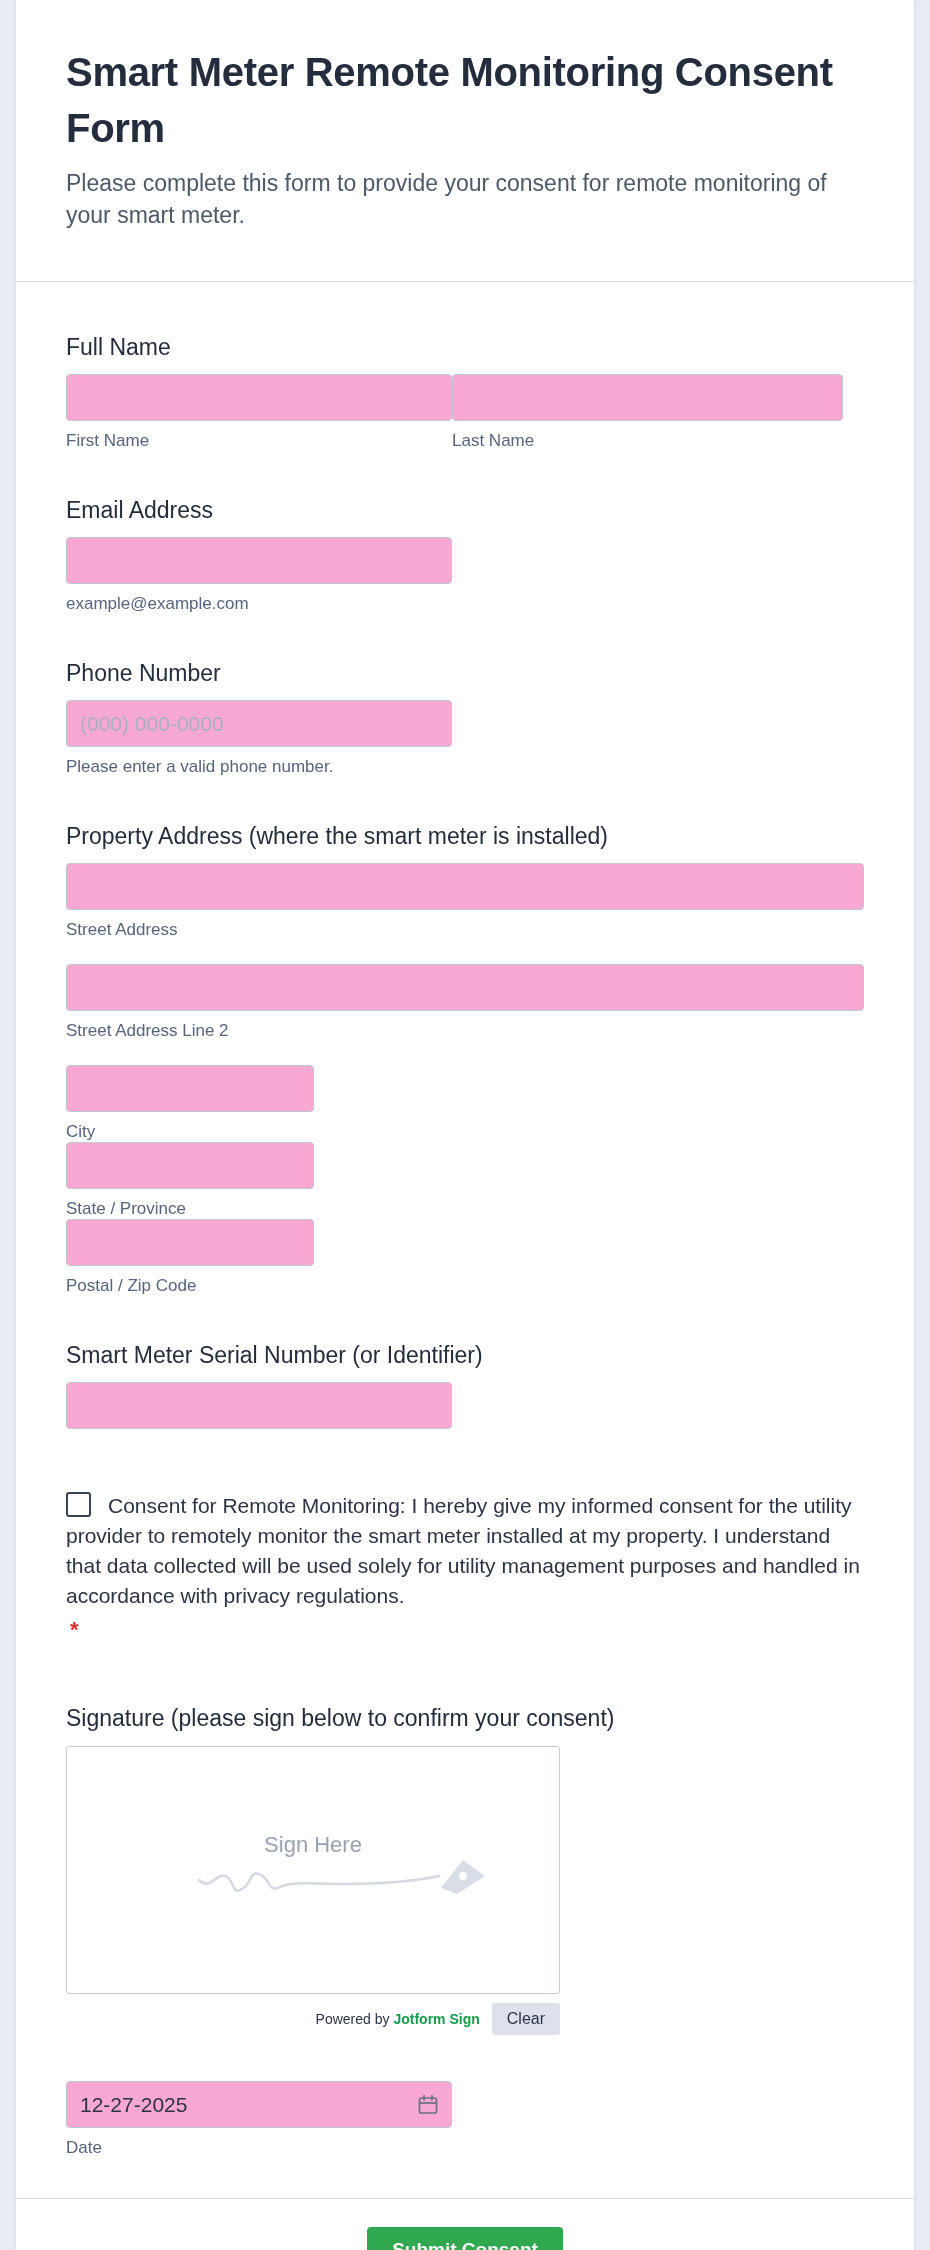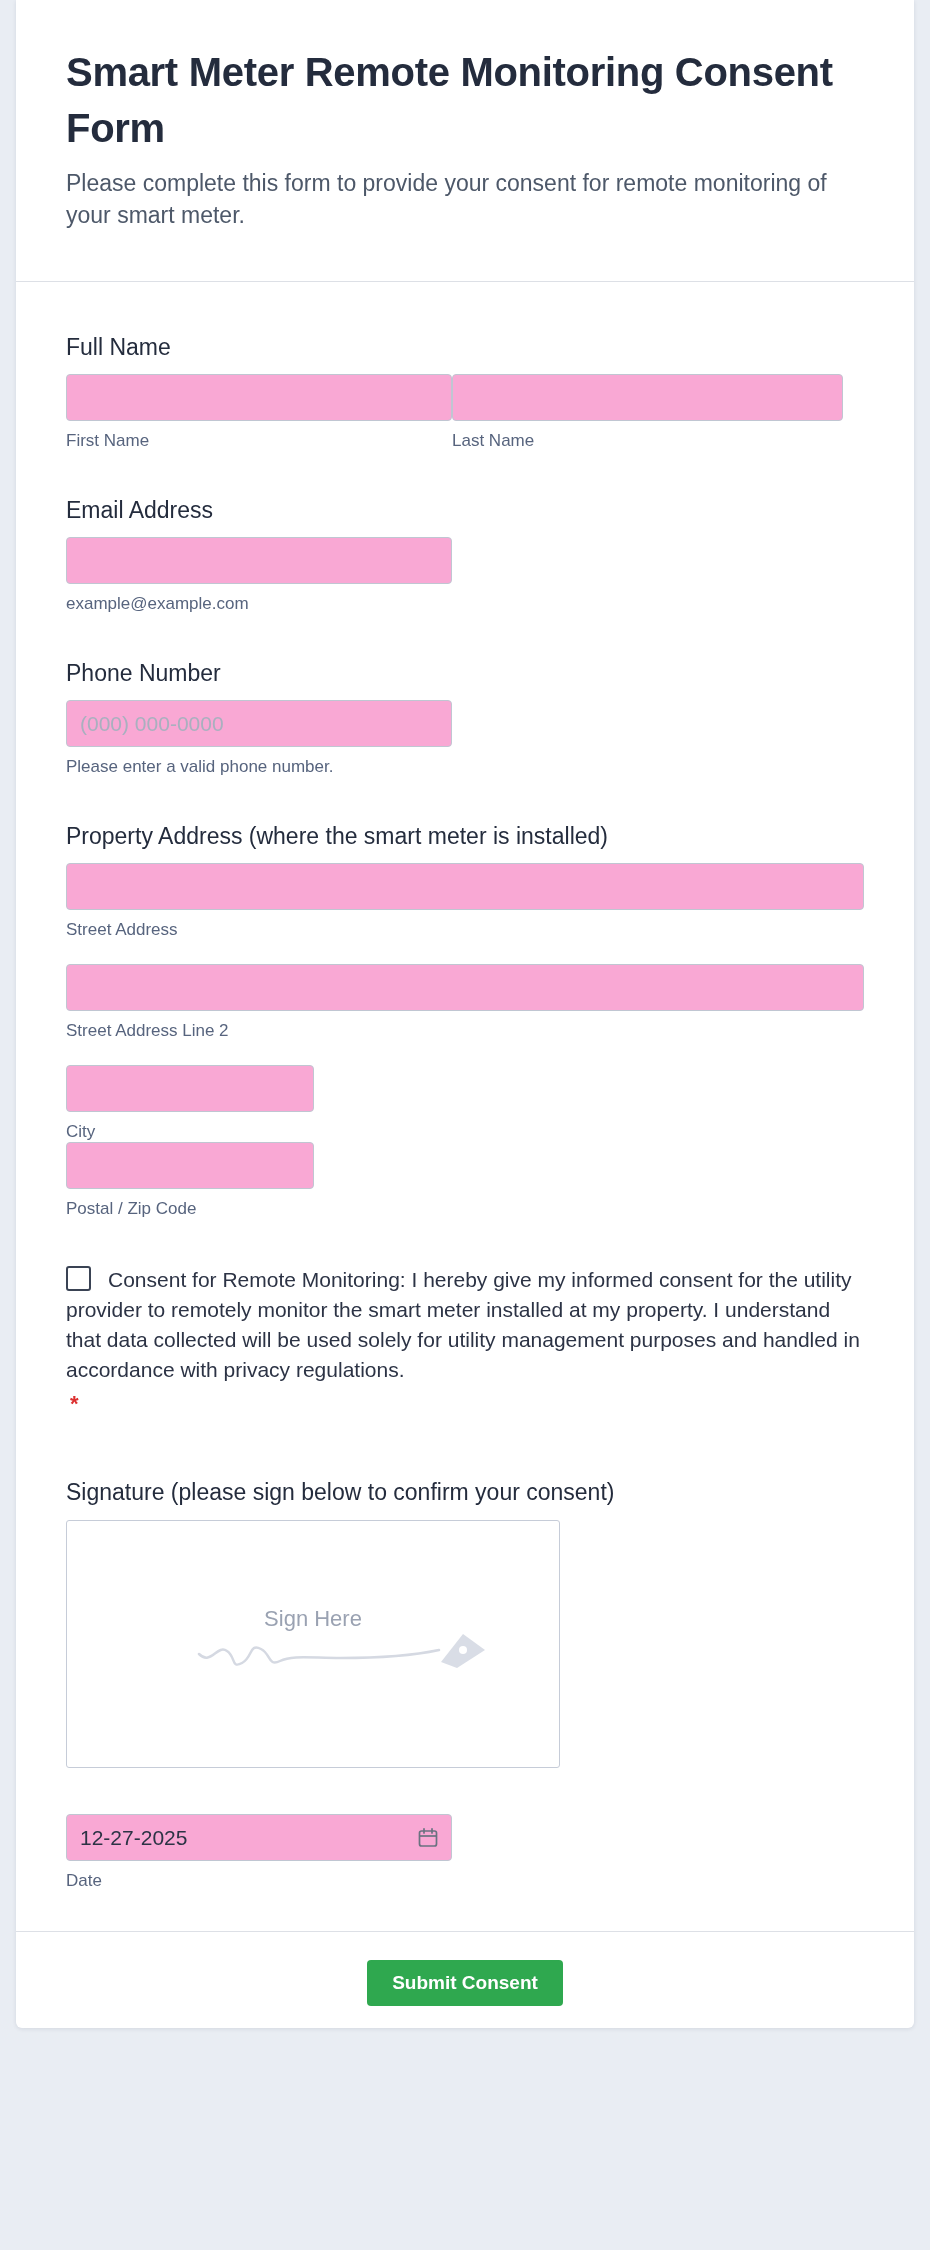--- a/index.html
+++ b/index.html
@@ -186,25 +186,35 @@
       <input class="text-input stack-gap" type="text" value="" style="">
       <div class="sublabel">Street Address Line 2</div>
 
       <div class="city-row stack-gap">
         <div class="city-col">
           <input class="text-input" type="text" value="" style="">
           <div class="sublabel">City</div>
         </div>
         <div class="city-col">
           <input class="text-input" type="text" value="" style="">
+          <div class="sublabel">State / Province</div>
+        </div>
+        <div class="city-col">
+          <input class="text-input" type="text" value="" style="">
           <div class="sublabel">Postal / Zip Code</div>
         </div>
       </div>
     </section>
 
+    <section class="field" style="margin-bottom:62px;">
+      <div class="field-label">Smart Meter Serial Number (or Identifier)</div>
+      <div class="w-medium">
+        <input class="text-input" type="text" value="" style="">
+      </div>
+    </section>
 
     <section class="consent">
       <div class="consent-text">
         <span class="checkbox"></span><span>Consent for Remote Monitoring: I hereby give my informed consent for the utility provider to remotely monitor the smart meter installed at my property. I understand that data collected will be used solely for utility management purposes and handled in accordance with privacy regulations.</span>
       </div>
       <div class="required-star">*</div>
     </section>
 
     <section class="sig-field">
       <div class="field-label">Signature (please sign below to confirm your consent)</div>
@@ -217,20 +227,27 @@
               <path d="M8 32 C 20 44 26 22 36 29 C 45 35 40 47 51 41 C 62 35 58 21 70 27 C 80 32 77 45 89 39 C 101 33 120 36 150 36 C 190 36 220 34 248 28" stroke="#d5d9e2" stroke-width="2.5" fill="none" stroke-linecap="round"></path>
               <g>
                 <path d="M250 40 L272 12 L294 28 L266 46 Z" fill="#d9dde6"></path>
                 <circle cx="272" cy="28" r="4" fill="#ffffff"></circle>
               </g>
             </svg>
           </div>
         </div>
       </div>
 
+      <div class="sig-footer">
+        <div class="powered">
+          <span>Powered by</span>
+          <span class="brand">Jotform Sign</span>
+        </div>
+        <button class="clear-btn">Clear</button>
+      </div>
     </section>
 
     <section class="date-field">
       <div class="date-wrap">
         <input class="text-input" type="text" value="12-27-2025" style="">
         <span class="calendar-icon">
           <svg width="24" height="24" viewBox="0 0 24 24">
             <rect x="3.5" y="5" width="17" height="15" rx="2" fill="none" stroke="#6a7280" stroke-width="1.7"></rect>
             <line x1="3.5" y1="10" x2="20.5" y2="10" stroke="#6a7280" stroke-width="1.7"></line>
             <line x1="8" y1="2.8" x2="8" y2="7" stroke="#6a7280" stroke-width="1.7" stroke-linecap="round"></line>

